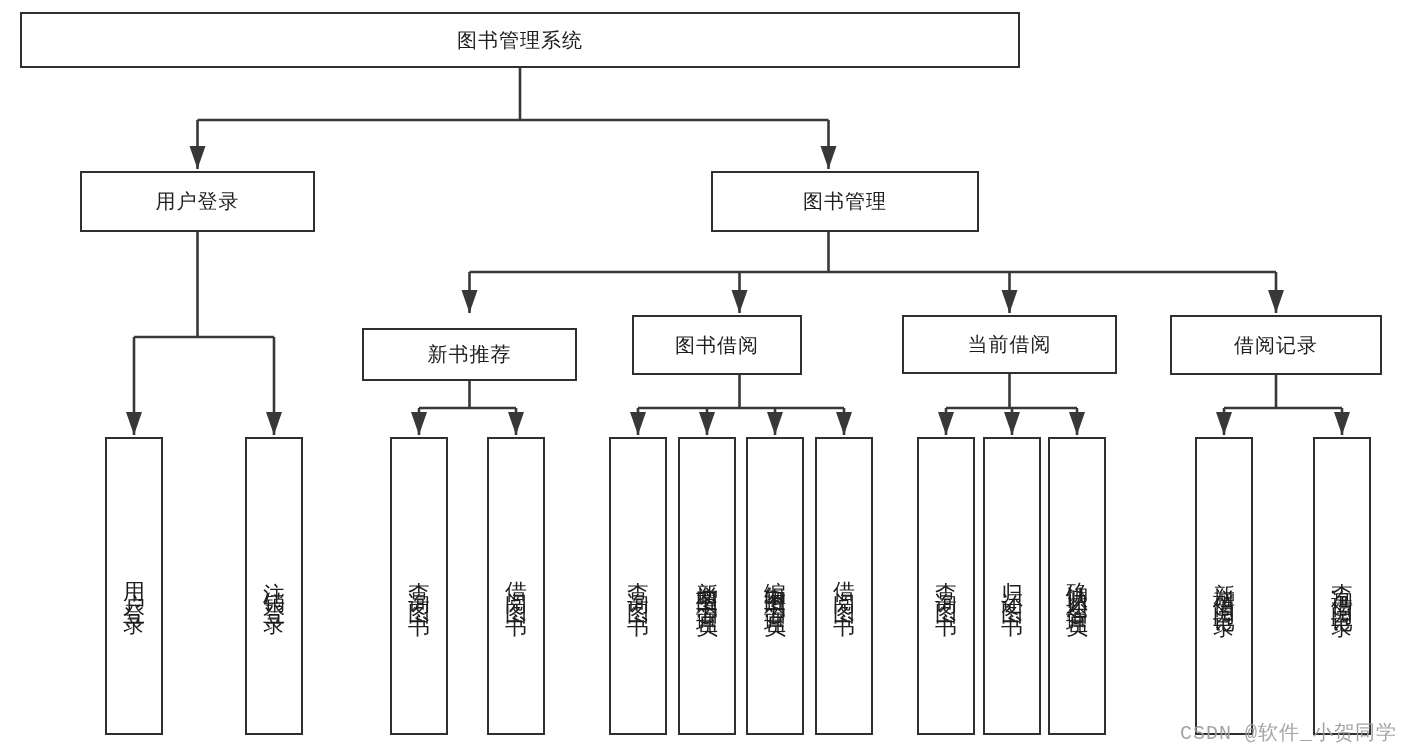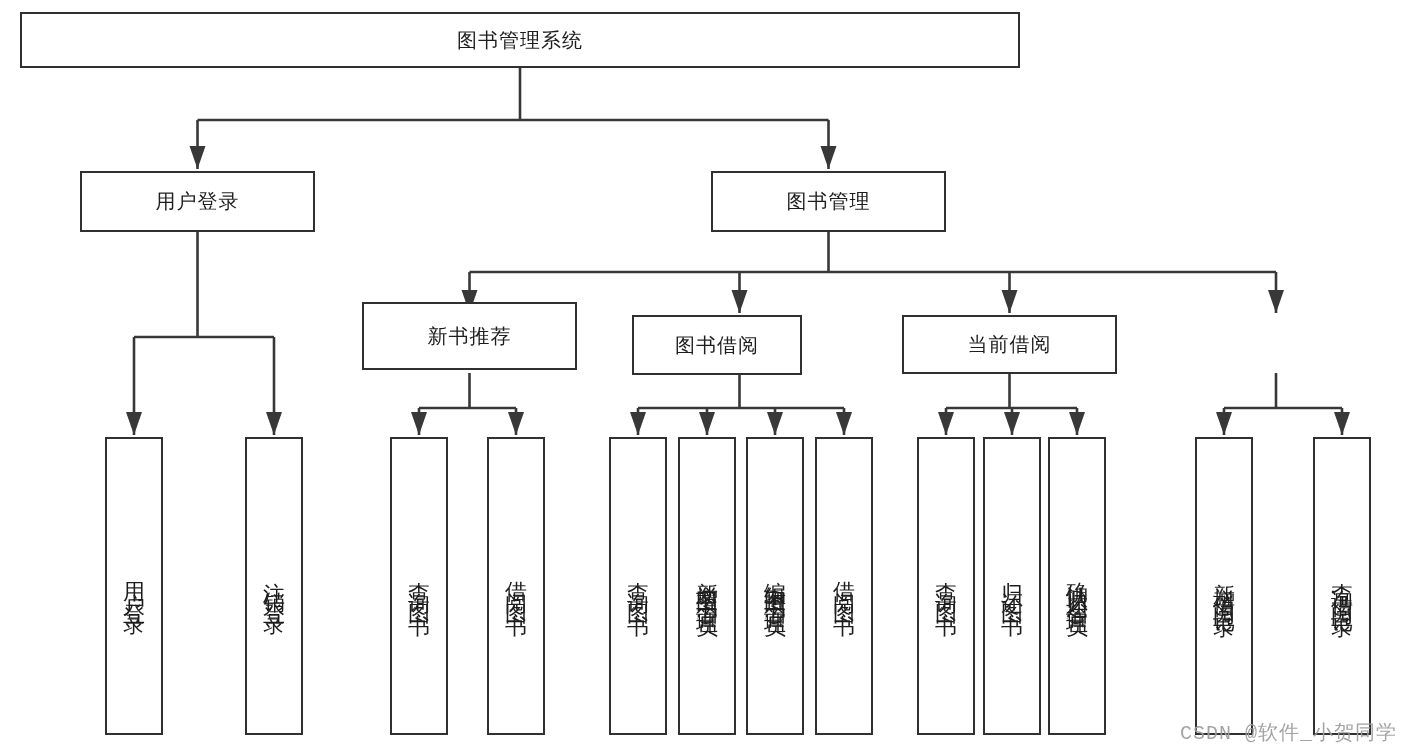--- a/index.html
+++ b/index.html
@@ -108,32 +108,35 @@
     </g>
   </svg>
 
   <div class="node hbox" style="left:20px;top:12px;width:1000px;height:56px">
     <span>图书管理系统</span>
   </div>
 
   <div class="node hbox" style="left:80px;top:171px;width:235px;height:61px">
     <span>用户登录</span>
   </div>
-  <div class="node hbox" style="left:711px;top:171px;width:235px;height:61px">
+  <div class="node hbox" style="left:711px;top:171px;width:268px;height:61px">
     <span>图书管理</span>
   </div>
 
-  <div class="node hbox" style="left:362px;top:302px;width:215px;height:68px">
+  <div class="node hbox" style="left:362px;top:328px;width:215px;height:53px">
     <span>新书推荐</span>
   </div>
   <div class="node hbox" style="left:632px;top:315px;width:170px;height:60px">
     <span>图书借阅</span>
   </div>
   <div class="node hbox" style="left:902px;top:315px;width:215px;height:59px">
     <span>当前借阅</span>
+  </div>
+  <div class="node hbox" style="left:1170px;top:315px;width:212px;height:60px">
+    <span>借阅记录</span>
   </div>
 
   <div class="node vbox" style="left:105px;top:437px;width:58px;height:298px">
     <span>用户登录</span>
   </div>
   <div class="node vbox" style="left:245px;top:437px;width:58px;height:298px">
     <span>注销登录</span>
   </div>
 
   <div class="node vbox" style="left:390px;top:437px;width:58px;height:298px">

